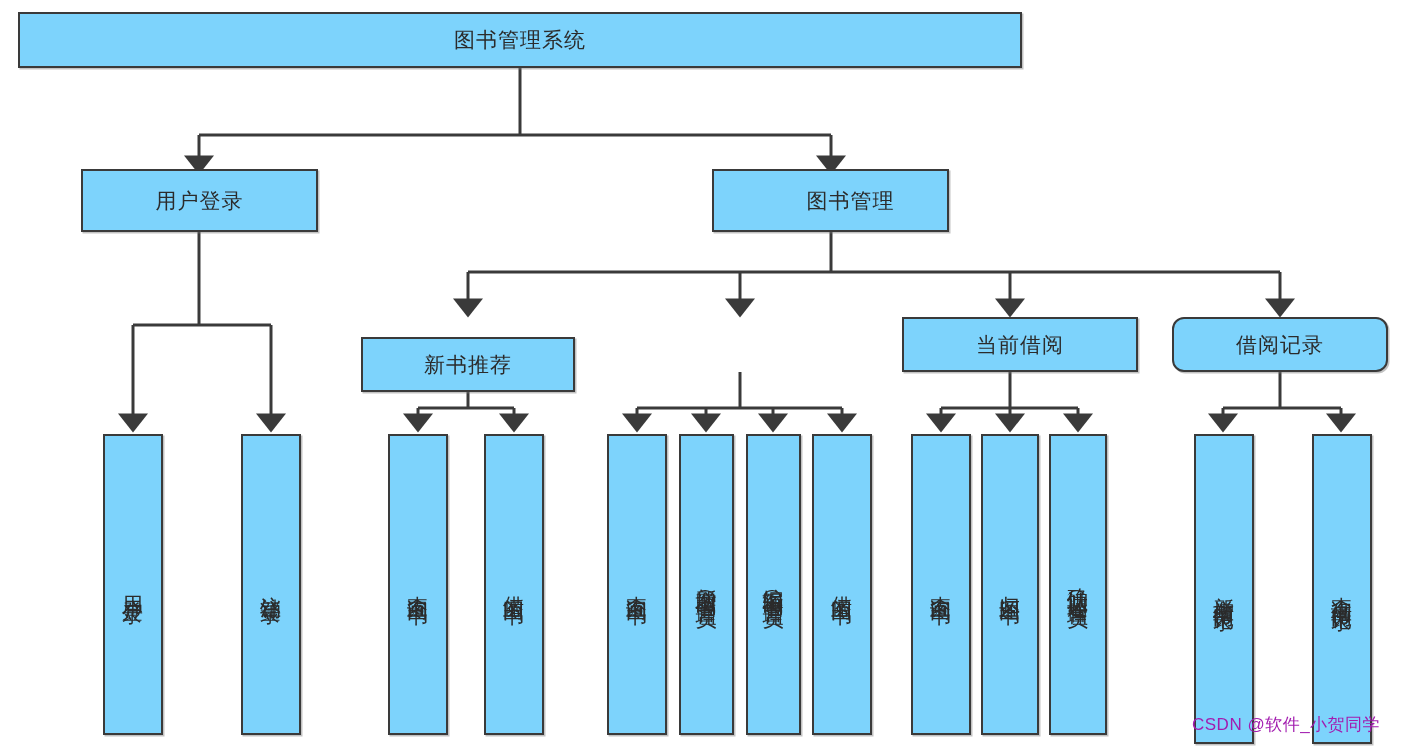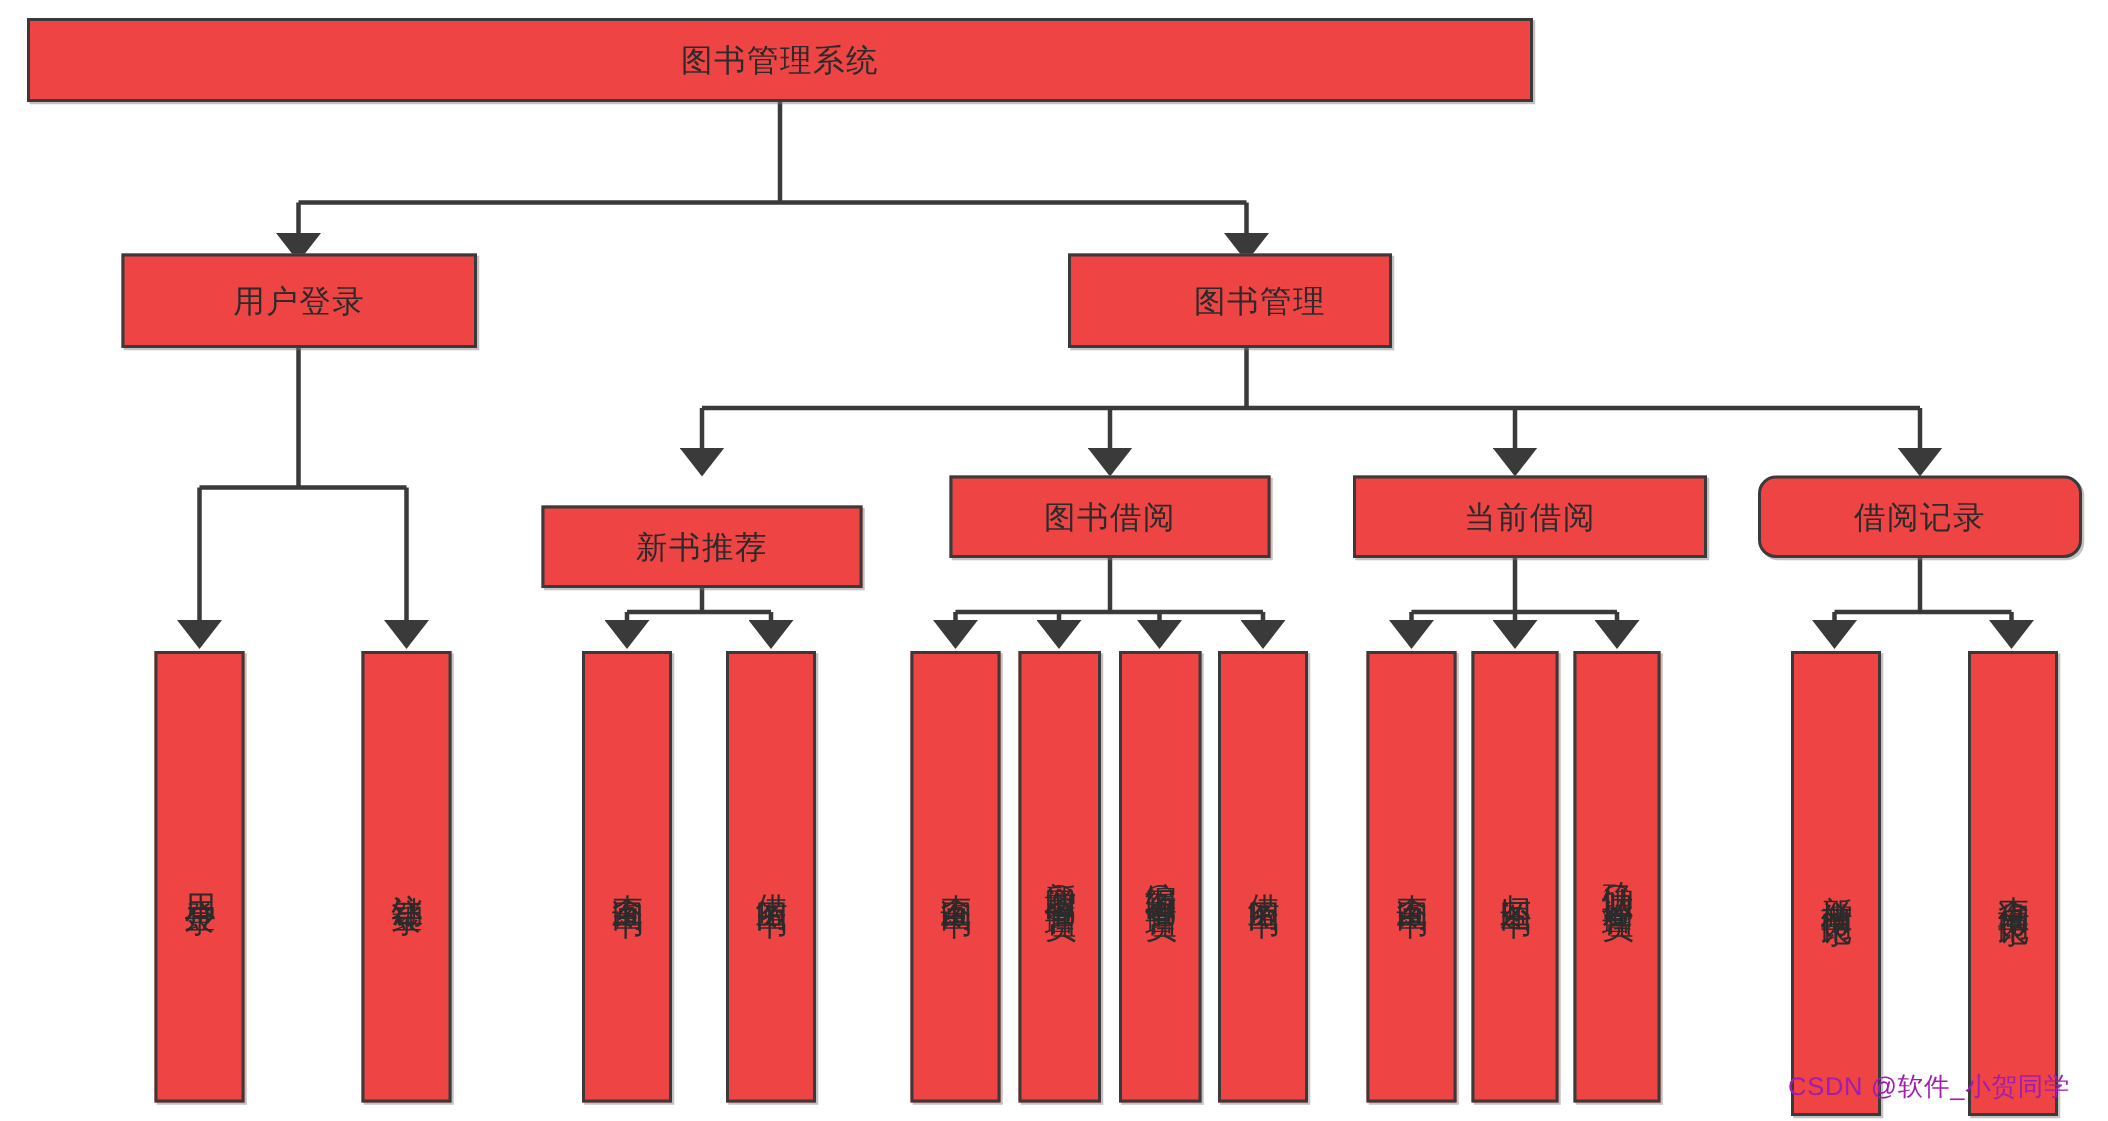--- a/index.html
+++ b/index.html
@@ -21,21 +21,21 @@
     position: absolute;
     left: 0;
     top: 0;
     width: 1405px;
     height: 747px;
     pointer-events: none;
   }
   .node {
     position: absolute;
     box-sizing: border-box;
-    background: #ef4444;
+    background: #7dd3fc;
     border: 2px solid #3a3a3a;
     display: flex;
     align-items: center;
     justify-content: center;
     color: #2b2b2b;
     box-shadow: 1.5px 1.5px 0 0 rgba(120,120,120,0.45);
   }
   .node.h {
     font-size: 21px;
     letter-spacing: 1px;
@@ -116,29 +116,26 @@
     </g>
   </svg>
 
   <div class="node h" style="left:18px; top:12px; width:1004px; height:56px;">
     <span class="lbl">图书管理系统</span>
   </div>
 
   <div class="node h" style="left:81px; top:169px; width:237px; height:63px;">
     <span class="lbl">用户登录</span>
   </div>
-  <div class="node h" style="left:712px; top:169px; width:216px; height:63px;padding-left:40px;">
+  <div class="node h" style="left:712px; top:169px; width:237px; height:63px;padding-left:40px;">
     <span class="lbl">图书管理</span>
   </div>
 
   <div class="node h" style="left:361px; top:317px; width:214px; height:55px;margin-top:20px;">
     <span class="lbl">新书推荐</span>
-  </div>
-  <div class="node h" style="left:633px; top:317px; width:214px; height:55px;">
-    <span class="lbl">图书借阅</span>
   </div>
   <div class="node h" style="left:902px; top:317px; width:236px; height:55px;">
     <span class="lbl">当前借阅</span>
   </div>
   <div class="node h" style="left:1172px; top:317px; width:216px; height:55px;border-radius:12px;">
     <span class="lbl">借阅记录</span>
   </div>
 
   <div class="node v" style="left:103px; top:434px; width:60px; height:301px;">
     <span class="lbl">用户登录</span>

